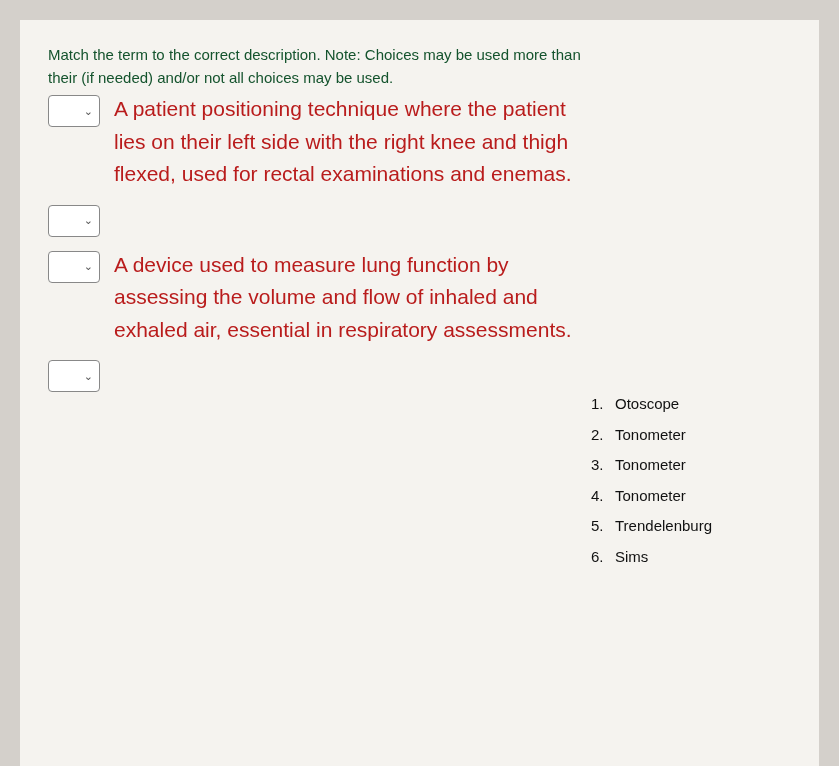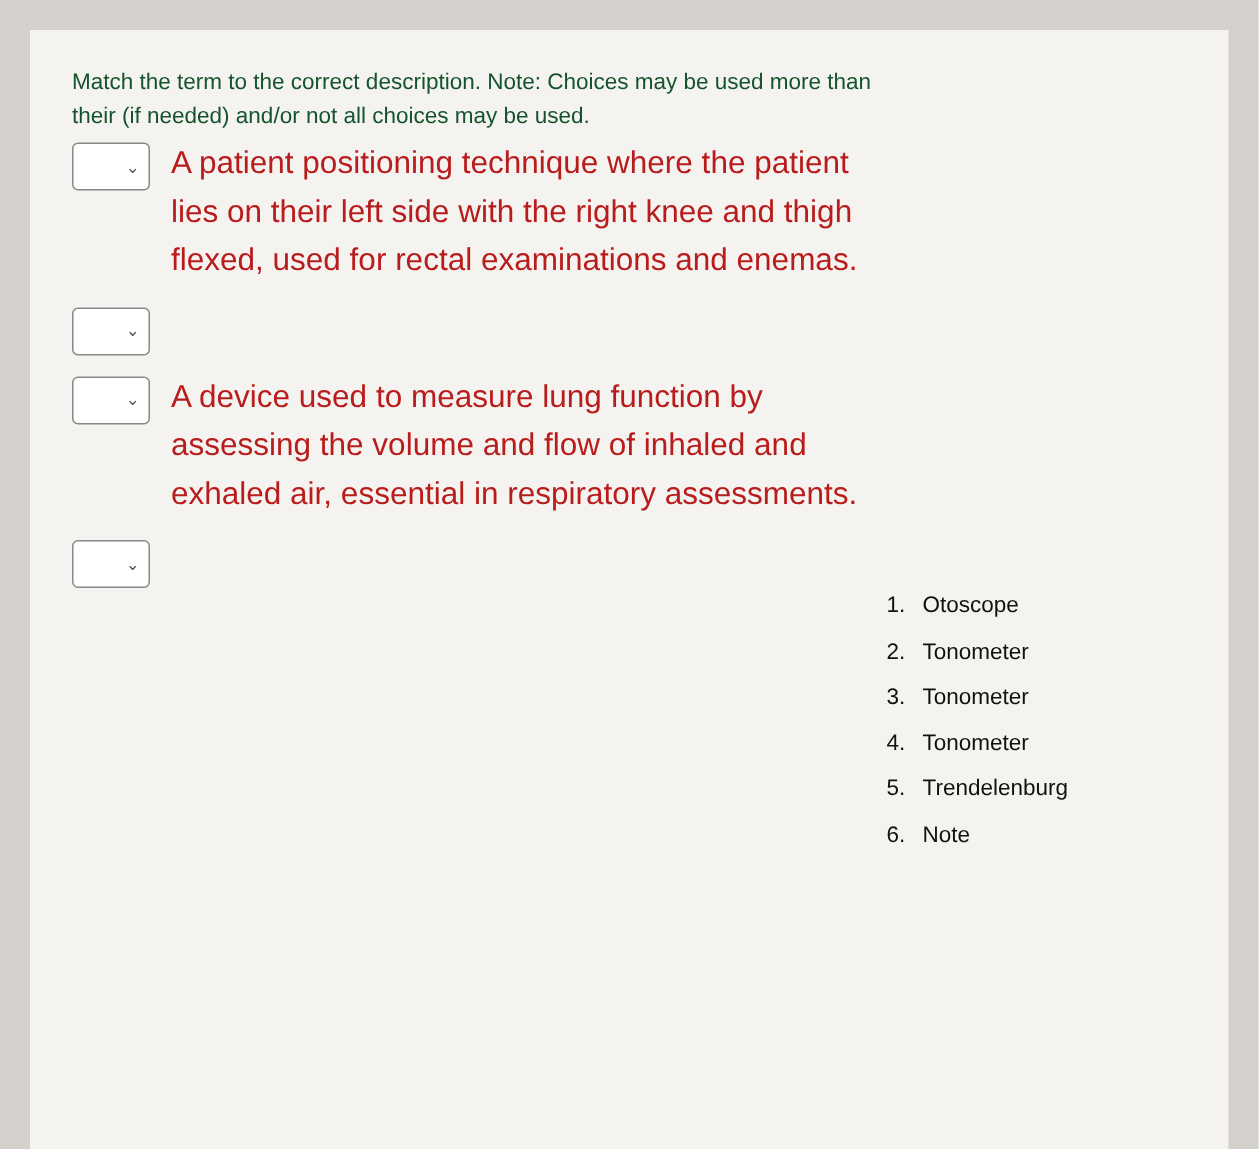--- a/index.html
+++ b/index.html
@@ -147,17 +147,17 @@
         <div class="answer-item">
       <span class="answer-num">4.</span>
       <span>Tonometer</span>
     </div>
         <div class="answer-item">
       <span class="answer-num">5.</span>
       <span>Trendelenburg</span>
     </div>
         <div class="answer-item">
       <span class="answer-num">6.</span>
-      <span>Note</span>
+      <span>Sims</span>
     </div>
       </div>
   </div>
 </div>
 
 </body></html>

